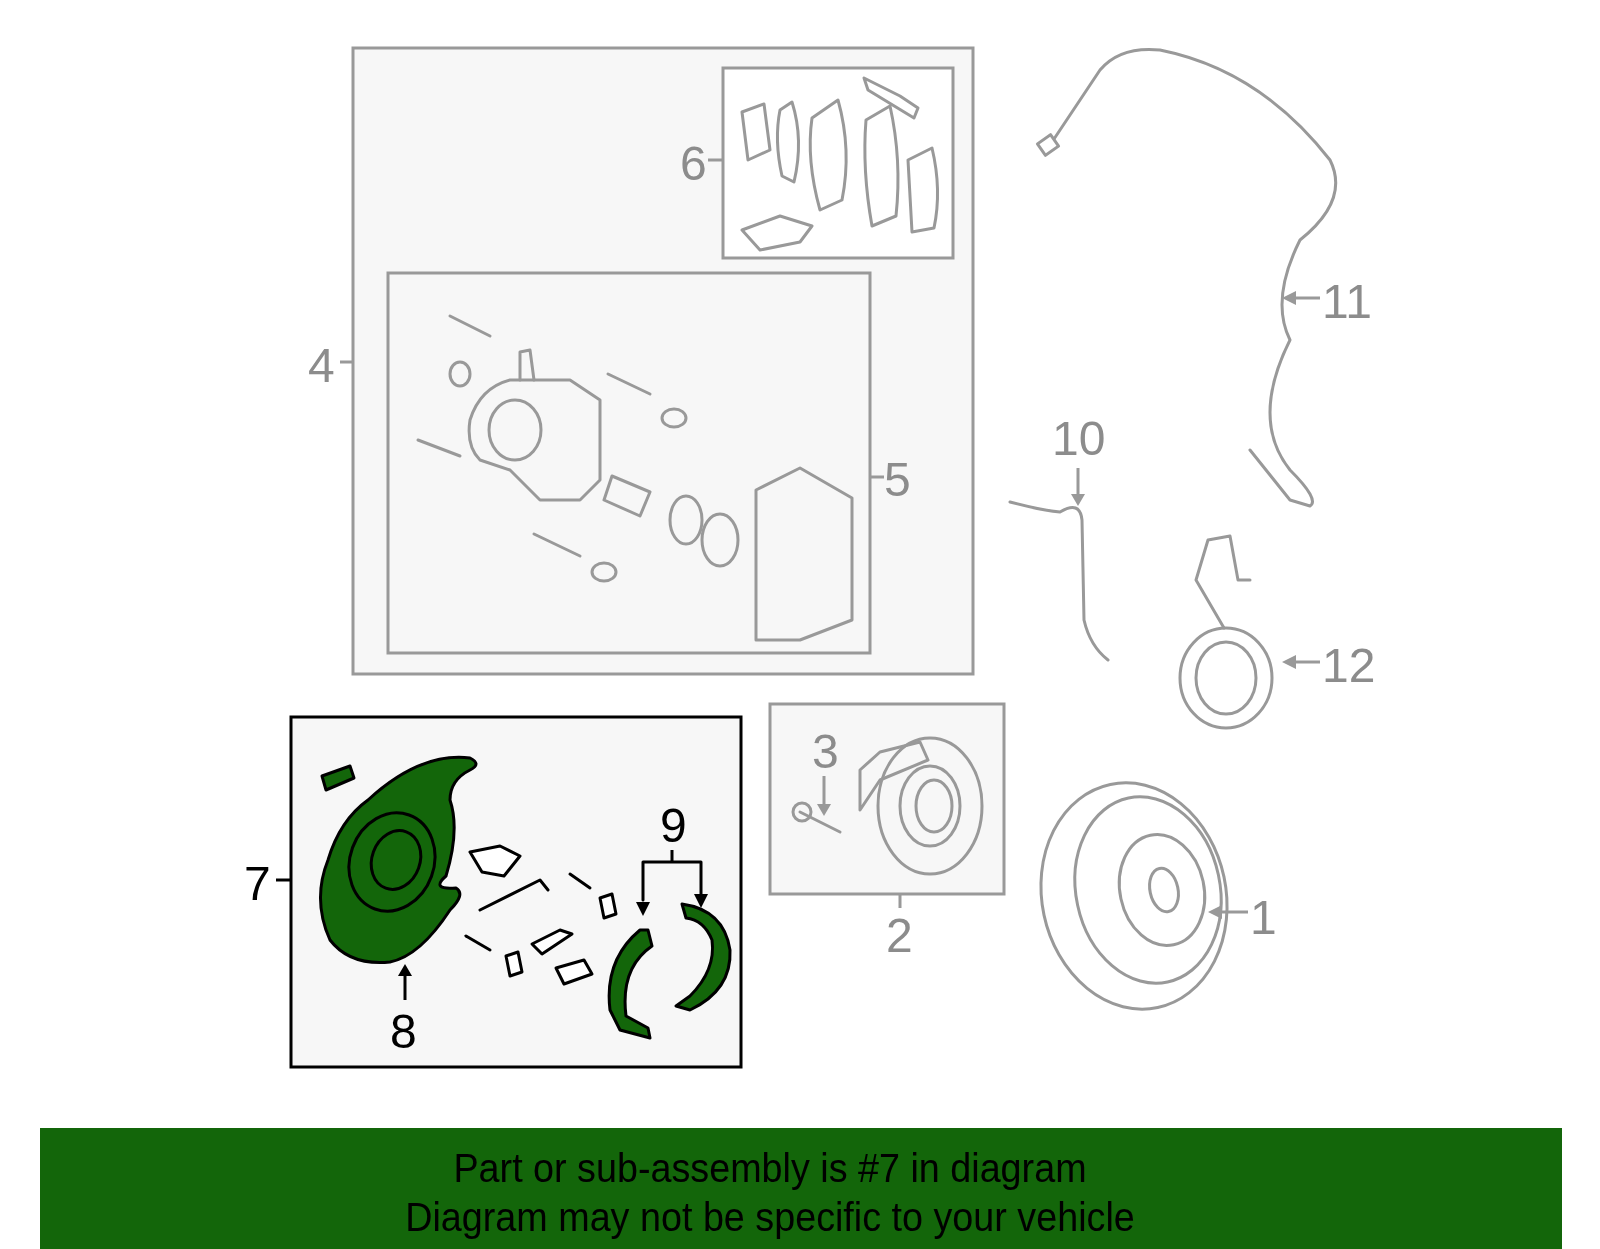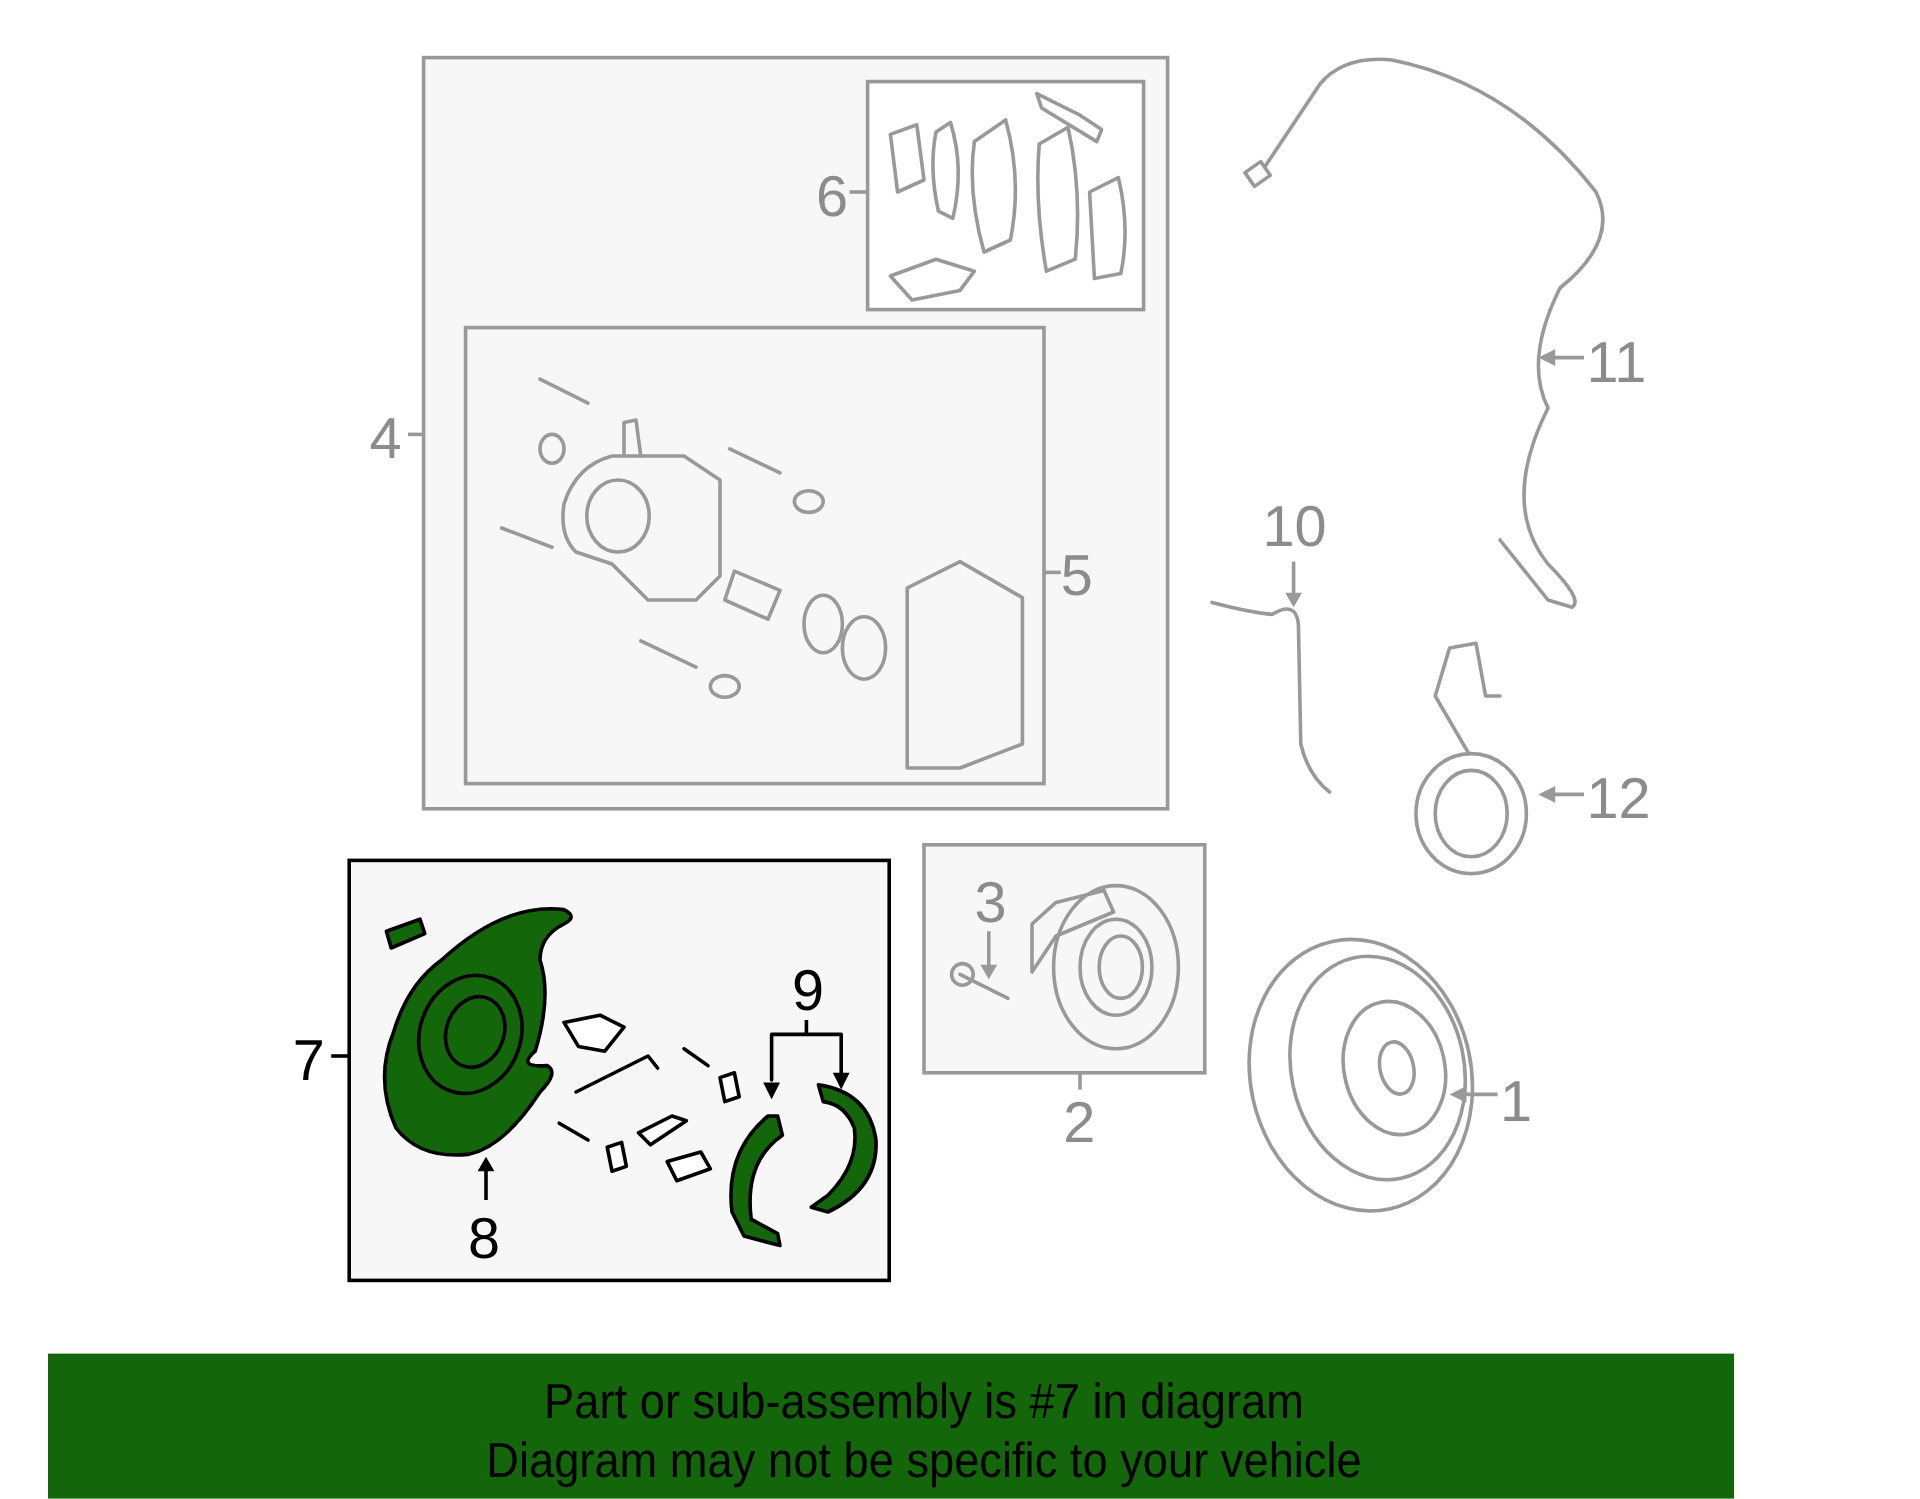--- a/index.html
+++ b/index.html
@@ -5,21 +5,21 @@
   html, body { margin:0; padding:0; background:#ffffff; }
   body { width:1600px; height:1249px; position:relative; overflow:hidden; font-family:"Liberation Sans", sans-serif; }
   #diagram { position:absolute; left:0; top:0; width:1600px; height:1249px; }
   .lbl { font-family:"Liberation Sans", sans-serif; font-size:48px; fill:#8c8c8c; }
   .lbl-hl { font-family:"Liberation Sans", sans-serif; font-size:48px; fill:#000; }
   .g { fill:none; stroke:#999; stroke-width:3; stroke-linejoin:round; stroke-linecap:round; }
   .gw { fill:#fff; stroke:#999; stroke-width:3; stroke-linejoin:round; }
   .k { fill:none; stroke:#000; stroke-width:3; stroke-linejoin:round; stroke-linecap:round; }
   .kg { fill:#13660a; stroke:#000; stroke-width:3; stroke-linejoin:round; }
   .kw { fill:#fff; stroke:#000; stroke-width:3; stroke-linejoin:round; }
-  #banner { position:absolute; left:40px; top:1128px; width:1405px; height:121px; background:#13660a; color:#000; }
+  #banner { position:absolute; left:40px; top:1128px; width:1522px; height:121px; background:#13660a; color:#000; }
   #banner .line { position:absolute; left:0; width:1460px; text-align:center; font-size:41px; line-height:48px; transform:scaleX(0.92); transform-origin:50% 50%; }
   #banner .l1 { top:16px; }
   #banner .l2 { top:65px; }
 </style>
 </head>
 <body>
 
 <svg id="diagram" viewBox="0 0 1600 1249" xmlns="http://www.w3.org/2000/svg">
 
   <g>

